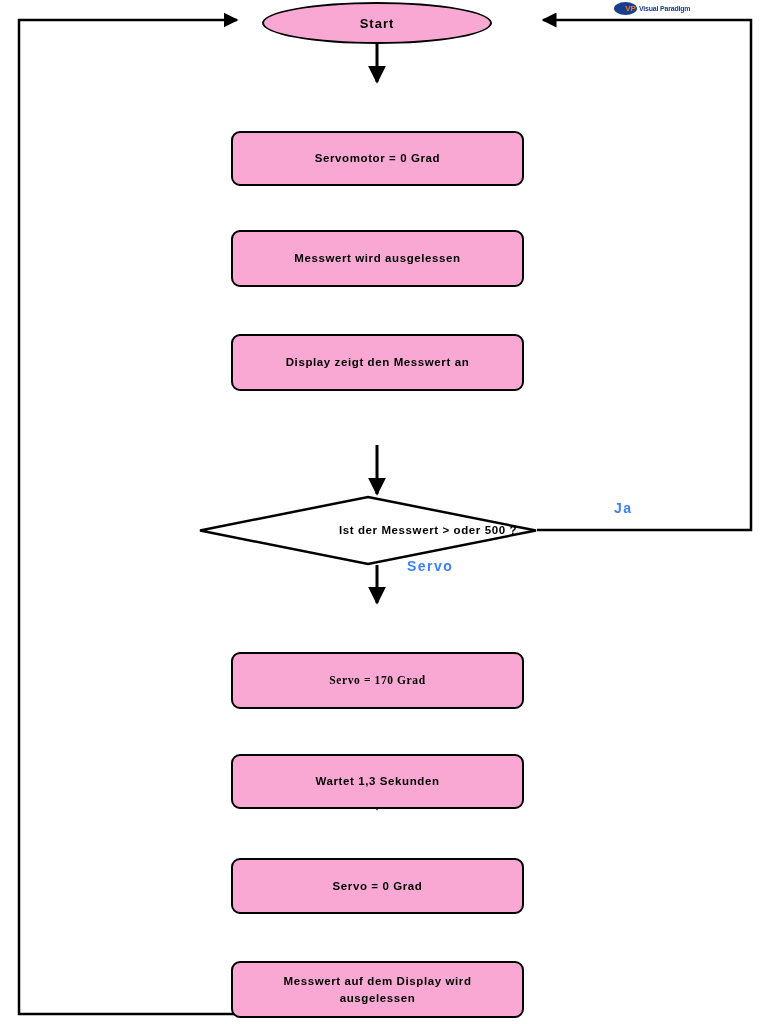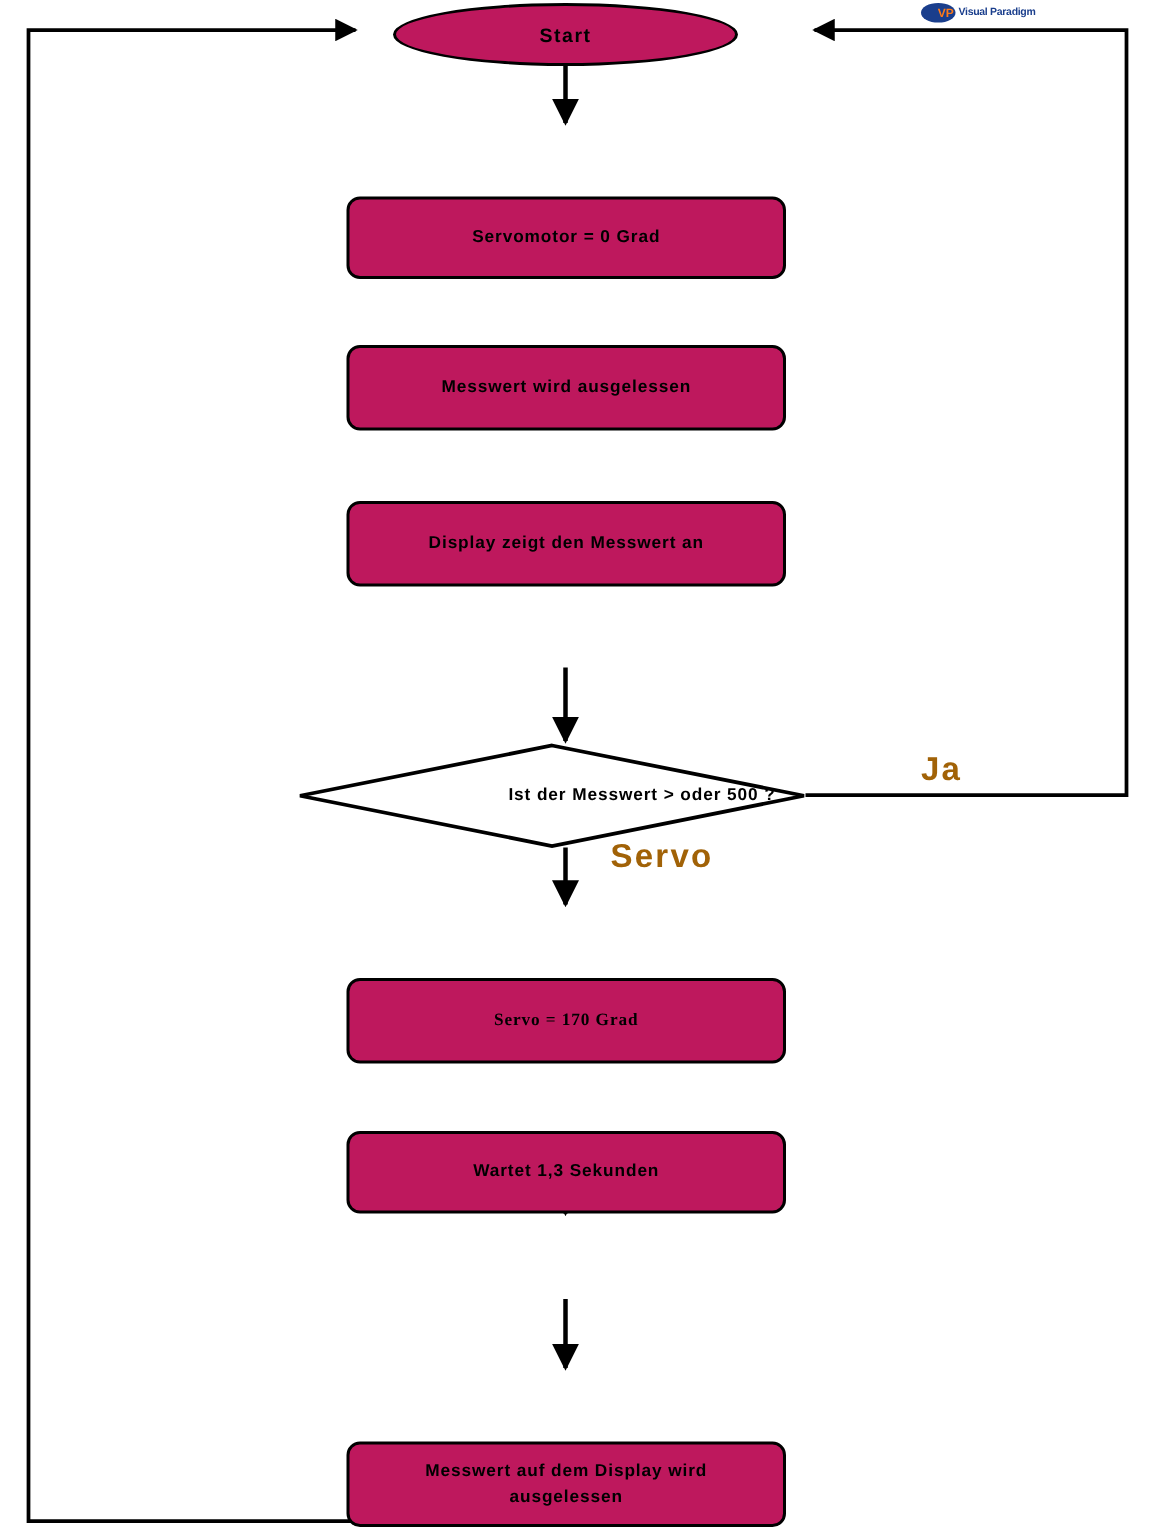--- a/index.html
+++ b/index.html
@@ -22,21 +22,21 @@
     height: 1024px;
   }
   .node {
     position: absolute;
     box-sizing: border-box;
     display: flex;
     align-items: center;
     justify-content: center;
     text-align: center;
     color: #000000;
-    background: #be185d;
+    background: #f9a8d4;
     border: 2px solid #000000;
   }
   .process {
     border-radius: 9px;
     font-size: 11.5px;
     font-weight: bold;
     letter-spacing: 0.6px;
     line-height: 1.45;
     margin-top: 48px;
   }
@@ -65,24 +65,24 @@
     justify-content: center;
     text-align: center;
     font-size: 11.5px;
     font-weight: bold;
     letter-spacing: 0.6px;
     line-height: 1.45;
     color: #000000;
   }
   .edge-label {
     position: absolute;
-    font-size: 22px;
+    font-size: 14px;
     font-weight: bold;
     letter-spacing: 1.5px;
-    color: #a16207;
+    color: #3b82f6;
   }
   .watermark {
     position: absolute;
     display: flex;
     align-items: center;
     gap: 2px;
   }
   .watermark .wm-badge {
     width: 13px;
     height: 13px;
@@ -169,20 +169,23 @@
   </div>
 
   <div class="node process" style="left:231px; top:604px; width:293px; height:57px;font-family:Liberation Serif, serif;">
     <span>Servo = 170 Grad</span>
   </div>
 
   <div class="node process" style="left:231px; top:706px; width:293px; height:55px;">
     <span>Wartet 1,3 Sekunden</span>
   </div>
 
+  <div class="node process" style="left:231px; top:810px; width:293px; height:56px;">
+    <span>Servo = 0 Grad</span>
+  </div>
 
   <div class="node process" style="left:231px; top:913px; width:293px; height:57px;">
     <span style="max-width:200px;">Messwert auf dem Display wird ausgelessen</span>
   </div>
 
   <div class="edge-label" style="left:614px; top:500px;">Ja</div>
   <div class="edge-label" style="left:407px; top:558px;">Servo</div>
 
   <div class="watermark" style="left:614px; top:2px;">
     <span class="wm-badge">VP</span>

